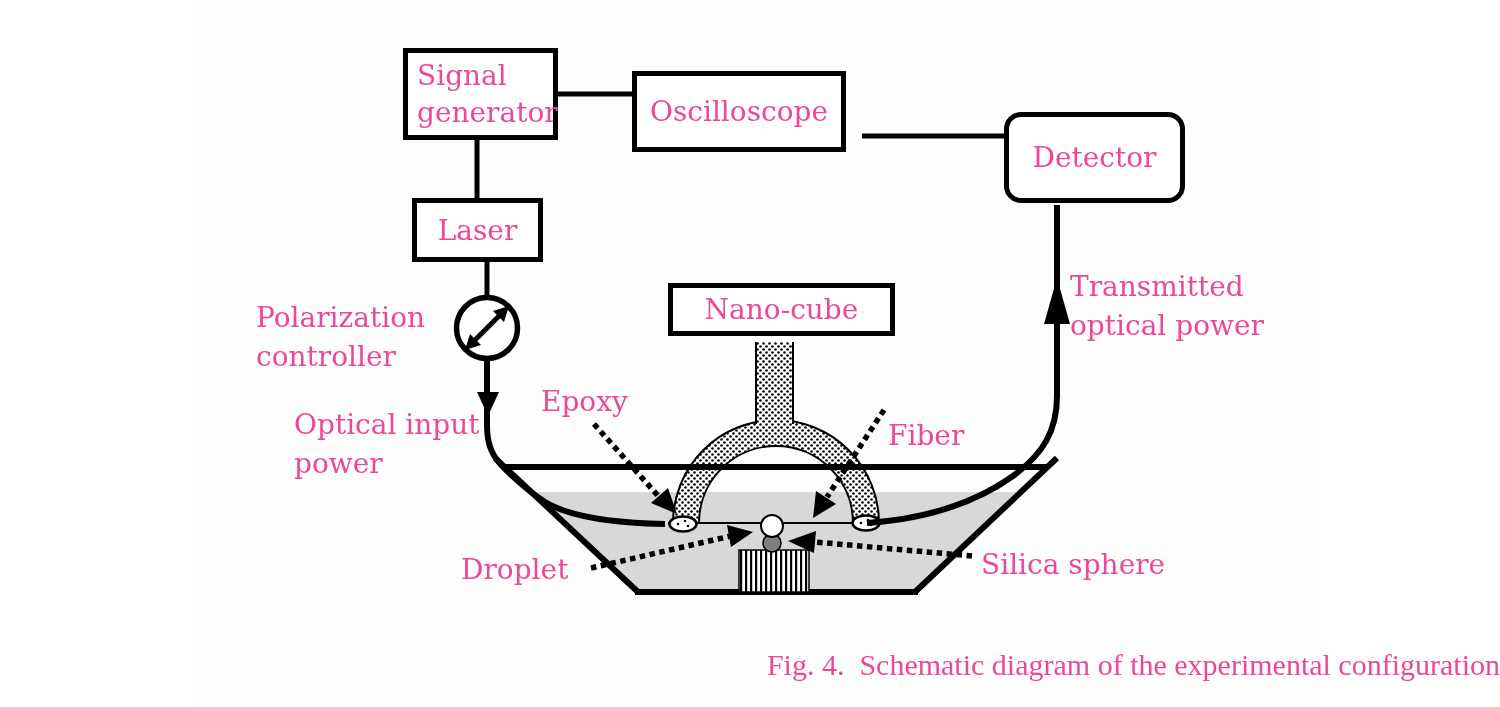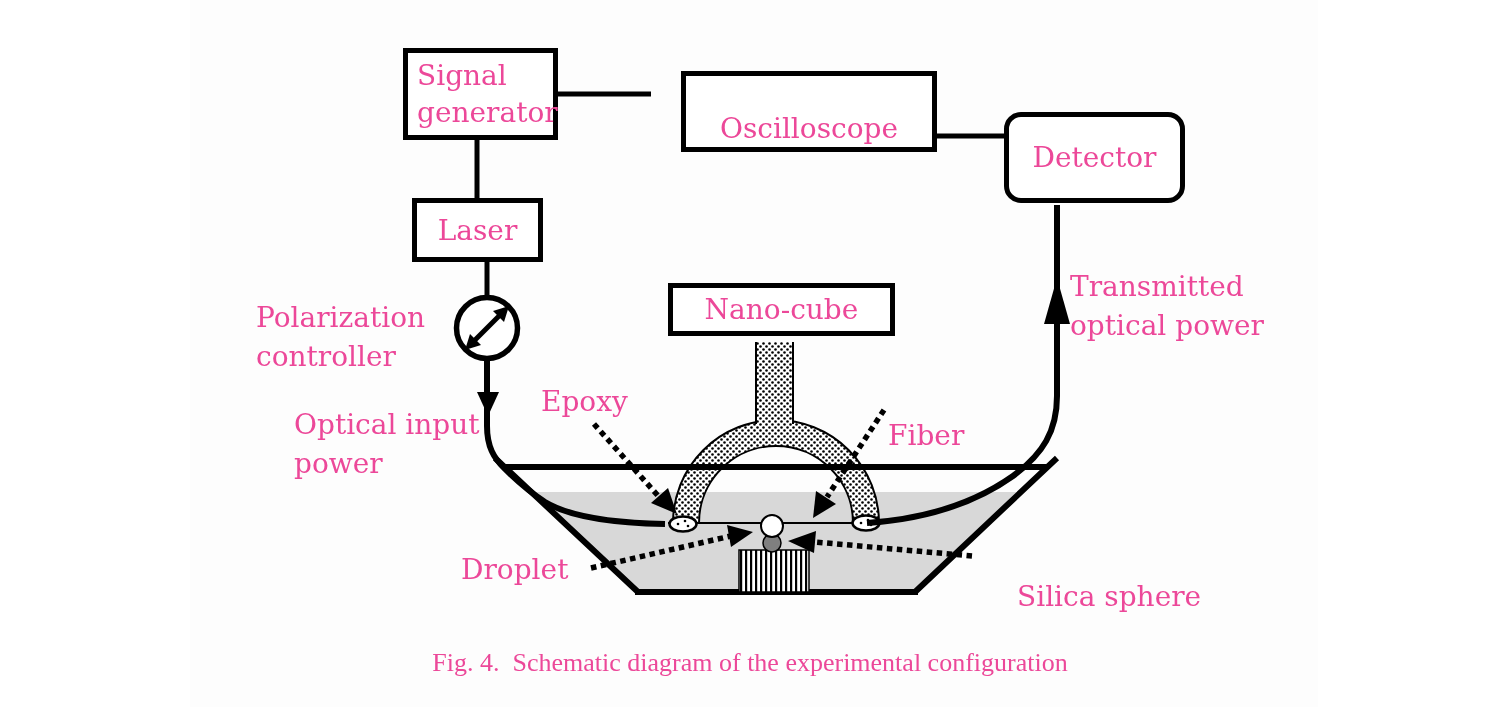--- a/index.html
+++ b/index.html
@@ -12,22 +12,22 @@
     position:absolute; box-sizing:border-box; background:#fff;
     border:5px solid #000; display:flex; flex-direction:column;
     justify-content:center; align-items:center; text-align:center;
     font-size:28px; line-height:37px; white-space:nowrap;
   }
   .box.leftalign{align-items:flex-start; text-align:left; padding-left:9px;}
   .lbl{
     position:absolute; font-size:28px; line-height:39px; white-space:nowrap;
   }
   .caption{
-    position:absolute; left:0; right:0; top:648px; text-align:center;
-    font-family:"Liberation Serif", serif; font-size:26px; white-space:pre;
+    position:absolute; left:0; right:0; top:648px; text-align:right;
+    font-family:"Liberation Serif", serif; font-size:30px; white-space:pre;
   }
 </style>
 </head>
 <body>
 
 <div class="stage">
 
   <svg width="1500" height="707" viewBox="0 0 1500 707">
     <defs>
       <pattern id="stipple" width="6" height="6" patternUnits="userSpaceOnUse">
@@ -106,21 +106,21 @@
       <line x1="972" y1="556" x2="815" y2="542" stroke="#000" stroke-width="5.5" stroke-dasharray="5.5 4.5"></line>
       <polygon points="788,541 816,531 814,553" fill="#000"></polygon>
     </g>
   </svg>
 
   <div class="box leftalign" style="left:403px; top:48px; width:155px; height:92px;">
     <span>Signal</span>
     <span>generator</span>
   </div>
 
-  <div class="box" style="left:681px; top:71px; width:256px; height:81px;justify-content:flex-end;">
+  <div class="box" style="left:632px; top:71px; width:214px; height:81px;">
     <span>Oscilloscope</span>
   </div>
 
   <div class="box" style="left:1004px; top:112px; width:181px; height:91px;border-radius:17px;">
     <span>Detector</span>
   </div>
 
   <div class="box" style="left:412px; top:198px; width:131px; height:64px;">
     <span>Laser</span>
   </div>
@@ -143,17 +143,17 @@
     <div>Transmitted</div>
     <div>optical power</div>
   </div>
 
   <div class="lbl" style="left:541px; top:382px;">Epoxy</div>
 
   <div class="lbl" style="left:888px; top:372px;margin-top:44px;">Fiber</div>
 
   <div class="lbl" style="left:461px; top:550px;">Droplet</div>
 
-  <div class="lbl" style="left:1017px; top:545px;margin-top:32px;">Silica sphere</div>
+  <div class="lbl" style="left:981px; top:545px;">Silica sphere</div>
 
   <div class="caption">Fig. 4.  Schematic diagram of the experimental configuration</div>
 
 </div>
 
 </body></html>

